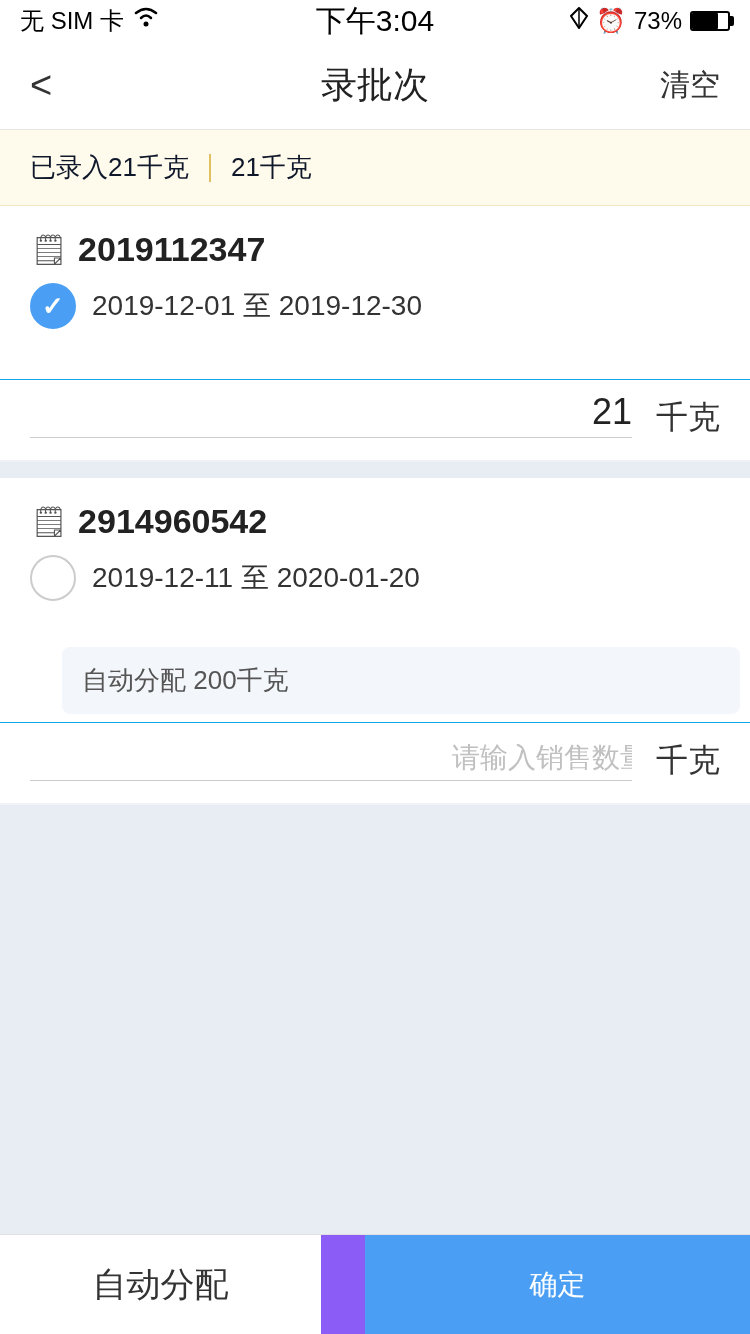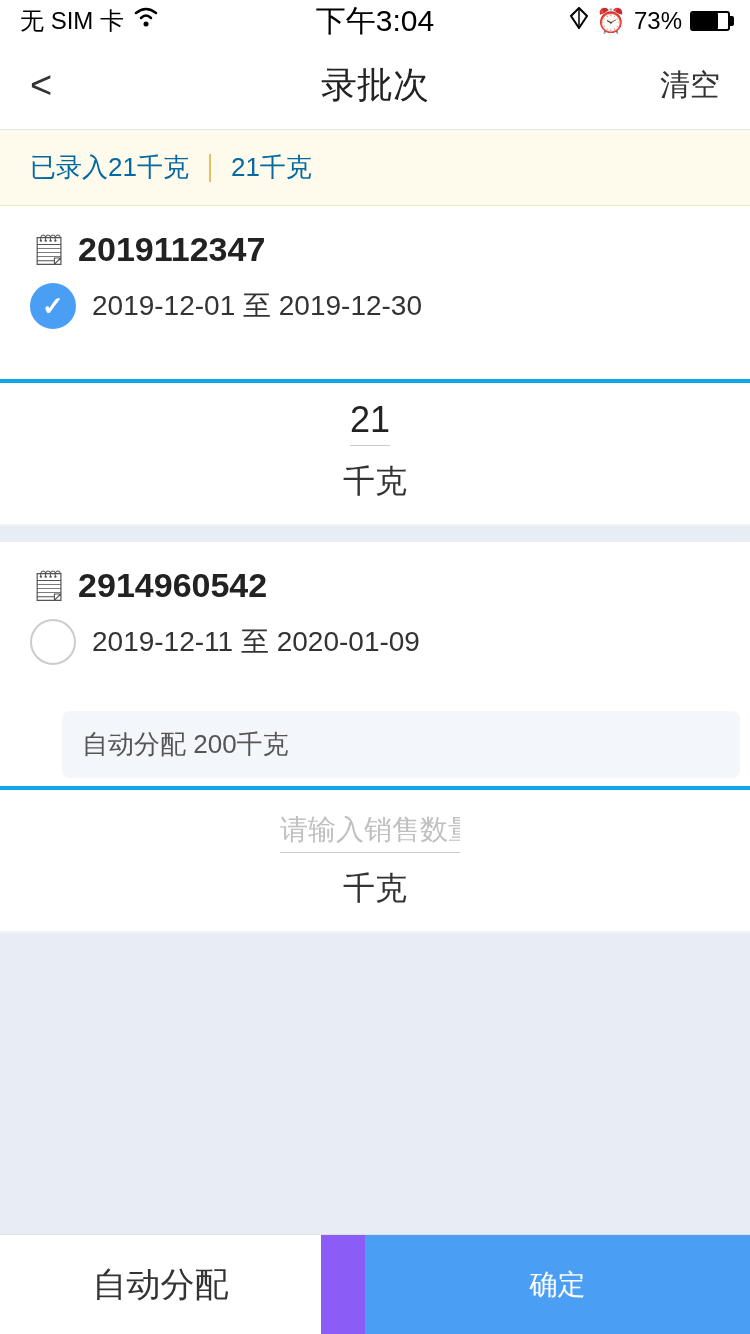--- a/index.html
+++ b/index.html
@@ -102,21 +102,21 @@
     .info-banner {
       background: #fefaec;
       padding: 20px 30px;
       display: flex;
       align-items: center;
       gap: 20px;
       border-bottom: 1px solid #f0e8c0;
     }
     .info-banner-text {
       font-size: 26px;
-      color: #0369a1;
+      color: #0f172a;
     }
     .info-divider {
       width: 2px;
       height: 28px;
       background: #e0c060;
     }
 
     
     .card {
       background: #fff;
@@ -189,23 +189,22 @@
       color: #555;
     }
 
     
     .qty-row {
       display: flex;
       align-items: center;
       justify-content: flex-end;
       padding: 16px 30px 20px;
       gap: 14px;
-      border-top: 4px solid #0ea5e9;
+      border-top: 1px solid #0ea5e9;
       margin-top: 4px;
-      flex-direction: column;
     }
     .qty-input {
       text-align: right;
       font-size: 36px;
       color: #222;
       border: none;
       outline: none;
       background: transparent;
       width: 180px;
       font-family: inherit;
@@ -341,21 +340,21 @@
   <div class="section-divider"></div>
 
   <div class="card">
     <div class="card-inner">
       <div class="card-header">
         <span class="batch-icon">🗒</span>
         <span class="batch-id">2914960542</span>
       </div>
       <div class="card-date-row">
         <div class="radio-circle"></div>
-        <span class="date-text">2019-12-11 至 2020-01-09</span>
+        <span class="date-text">2019-12-11 至 2020-01-20</span>
       </div>
     </div>
     <div class="avail-badge">
       <span class="avail-text">自动分配 200千克</span>
     </div>
     <div class="qty-row">
       <div style="flex:1; border-bottom: 1.5px solid #ccc; margin-right: 10px; height: 40px; display: flex; align-items: flex-end; justify-content: flex-end; padding-bottom: 4px;">
         <input class="qty-input" type="text" placeholder="请输入销售数量" style="">
       </div>
       <span class="qty-unit">千克</span>

